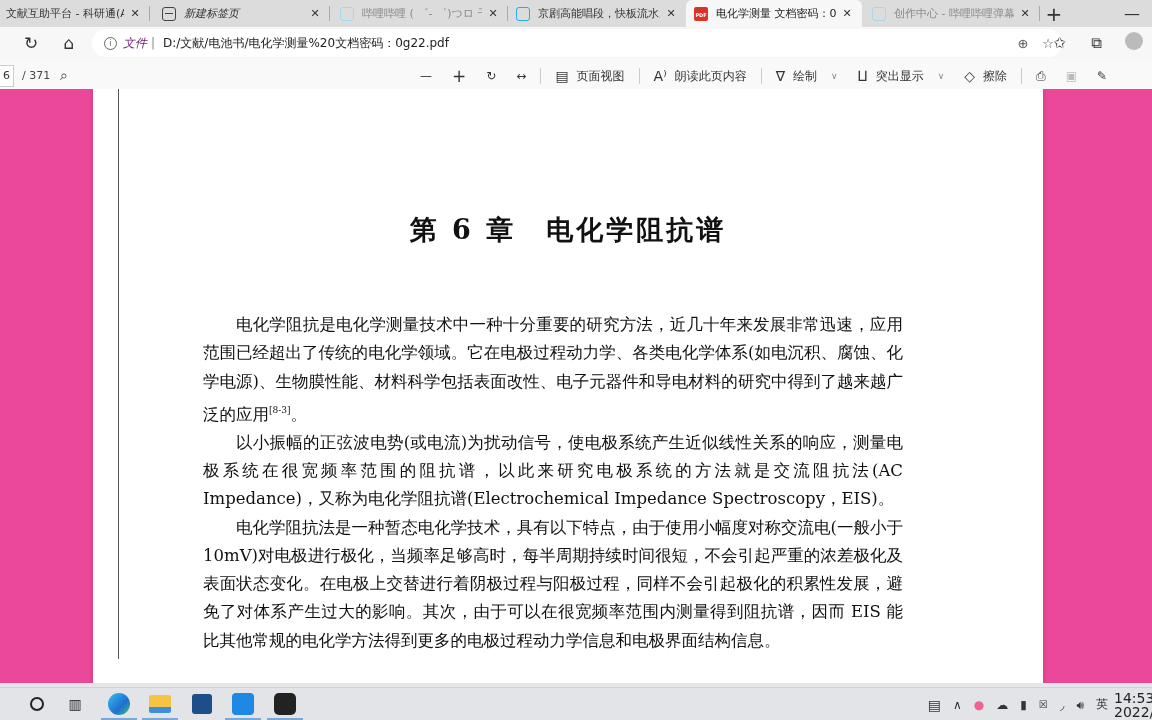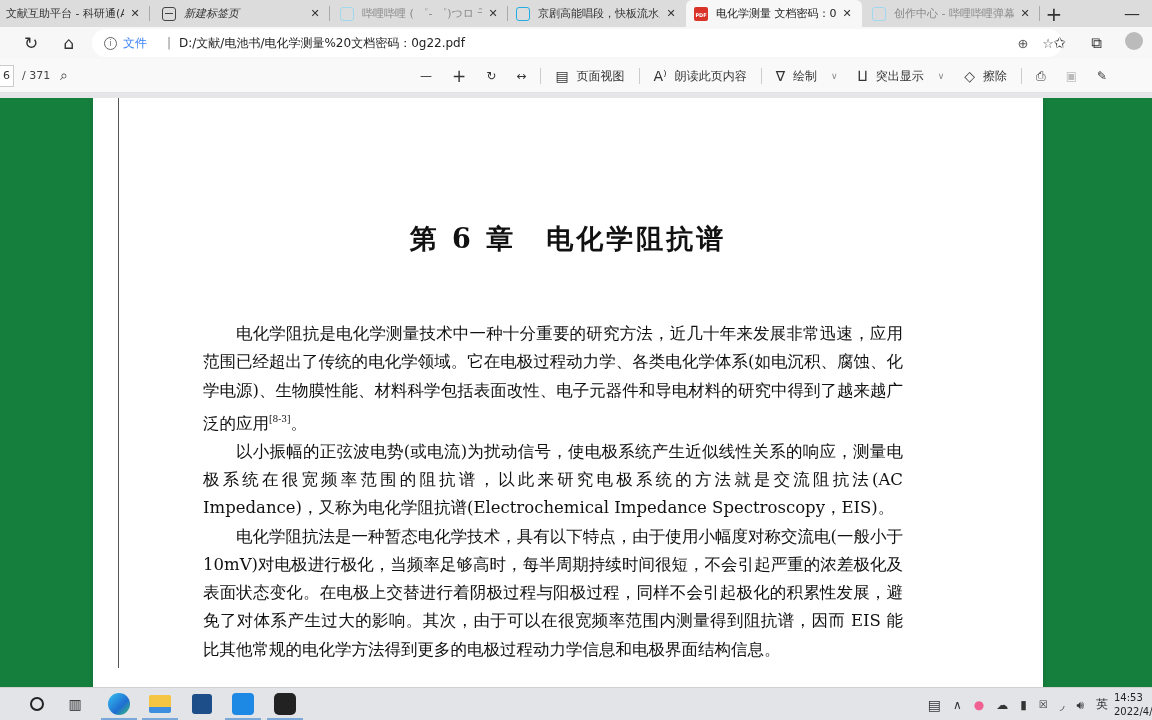--- a/index.html
+++ b/index.html
@@ -18,51 +18,51 @@
   .icon-bili.light { border-color: #9fd8ef; }
   .icon-pdf { background: #d9332a; border-radius: 2px; position: relative; }
   .icon-pdf::after { content: "PDF"; position: absolute; left: 0; right: 0; top: 5px; font-size: 5px; color: #fff; text-align: center; font-weight: bold; }
   .newtab-plus { width: 28px; display: flex; align-items: center; justify-content: center; font-size: 20px; color: #333; }
   .win-min { position: absolute; right: 0; top: 0; width: 40px; height: 27px; display: flex; align-items: center; justify-content: center; font-size: 16px; color: #333; }
 
   .addrbar { position: absolute; left: 0; top: 27px; width: 1152px; height: 32px; background: #f7f7f7; display: flex; align-items: center; }
   .nav-btn { width: 34px; height: 32px; display: flex; align-items: center; justify-content: center; color: #333; font-size: 17px; }
   .omnibox { position: absolute; left: 92px; top: 2px; width: 970px; height: 28px; background: #fff; border-radius: 14px; display: flex; align-items: center; padding-left: 12px; font-size: 12px; color: #222; }
   .omnibox .info { width: 13px; height: 13px; border: 1px solid #666; border-radius: 50%; font-size: 8px; display: flex; align-items: center; justify-content: center; color: #666; margin-right: 6px; }
-  .omnibox .scheme { color: #3b82f6; margin-right: 20px; }
+  .omnibox .scheme { color: #701a75; margin-right: 4px; font-style: italic; }
   .omnibox .pipe { color: #888; margin-right: 8px; }
   .omni-right { position: absolute; right: 8px; top: 0; height: 28px; display: flex; align-items: center; gap: 14px; color: #555; font-size: 13px; }
   .addr-actions { position: absolute; right: 0; top: 0; height: 32px; display: flex; align-items: center; }
   .addr-actions .a { width: 37px; text-align: center; color: #333; font-size: 15px; }
   .avatar { width: 18px; height: 18px; border-radius: 50%; background: #bbb; display: inline-block; }
 
   .pdfbar { position: absolute; left: 0; top: 59px; width: 1152px; height: 34px; background: #f9f9f9; border-bottom: 1px solid #e2e2e2; display: flex; align-items: center; font-size: 12px; color: #333; }
   .page-input { position: absolute; left: -6px; top: 6px; width: 20px; height: 22px; border: 1px solid #ccc; background: #fff; font-size: 11px; text-align: right; padding-right: 3px; line-height: 20px; }
   .page-total { position: absolute; left: 22px; top: 10px; font-size: 11px; color: #444; }
   .pdf-search { position: absolute; left: 60px; top: 8px; font-size: 14px; color: #444; }
   .pdf-tools { position: absolute; left: 410px; top: 0; height: 34px; display: flex; align-items: center; }
   .tool { display: flex; align-items: center; height: 34px; padding: 0 10px; font-size: 12px; color: #333; }
   .tool .ic { font-size: 14px; margin-right: 8px; color: #333; }
   .tool .chev { font-size: 9px; color: #888; margin-left: 14px; }
   .vsep { width: 1px; height: 16px; background: #ccc; margin: 0 4px; }
 
-  .viewer { position: absolute; left: 0; top: 98px; width: 1152px; height: 594px; background: #15803d; overflow: hidden; }
+  .viewer { position: absolute; left: 0; top: 89px; width: 1152px; height: 594px; background: #ec4899; overflow: hidden; }
   .page { position: absolute; left: 93px; top: 0; width: 950px; height: 600px; background: #fff; box-shadow: -2px 0 3px rgba(0,0,0,0.08), 2px 0 3px rgba(0,0,0,0.08); }
   .page-rule { position: absolute; left: 25px; top: 0; width: 1px; height: 570px; background: #555; }
   .chapter-title { position: absolute; left: 0; width: 950px; top: 123px; text-align: center; font-family: "DejaVu Serif", "Liberation Serif", serif; font-weight: bold; font-size: 27px; color: #111; letter-spacing: 3px; }
   .body-text { position: absolute; left: 110px; top: 222px; width: 700px; font-family: "DejaVu Serif", "Liberation Serif", serif; font-size: 16.5px; line-height: 28.3px; color: #111; text-align: justify; }
   .para { text-indent: 2em; }
   .sup { font-size: 9px; vertical-align: super; }
 
   .taskbar { position: absolute; left: 0; top: 687px; width: 1152px; height: 33px; background: #e3e4e8; border-top: 1px solid #d2d2d2; display: flex; align-items: center; }
   .tb-item { position: absolute; top: 4px; width: 26px; height: 24px; display: flex; align-items: center; justify-content: center; }
   .tb-item .under { position: absolute; bottom: -4px; left: -5px; right: -5px; height: 2px; background: #7aa8d8; }
   .tray { position: absolute; right: 0; top: 0; height: 33px; display: flex; align-items: center; font-size: 12px; color: #333; }
   .tray .t { margin: 0 6px; }
-  .clock { text-align: right; font-size: 10px; line-height: 14px; padding-right: 18px; color: #222; width: 38px; overflow: hidden; white-space: nowrap; }
+  .clock { text-align: right; font-size: 14px; line-height: 14px; padding-right: 18px; color: #222; width: 38px; overflow: hidden; white-space: nowrap; }
 </style>
 </head>
 <body>
 
 <div class="tabbar">
   <div class="tab sep" style="width:150px;padding-left:6px;">
     <span class="tab-title">文献互助平台 - 科研通(Able</span>
     <span class="tab-close">✕</span>
   </div>
   <div class="tab sep" style="width:180px;padding-left:12px;font-style:italic;">

